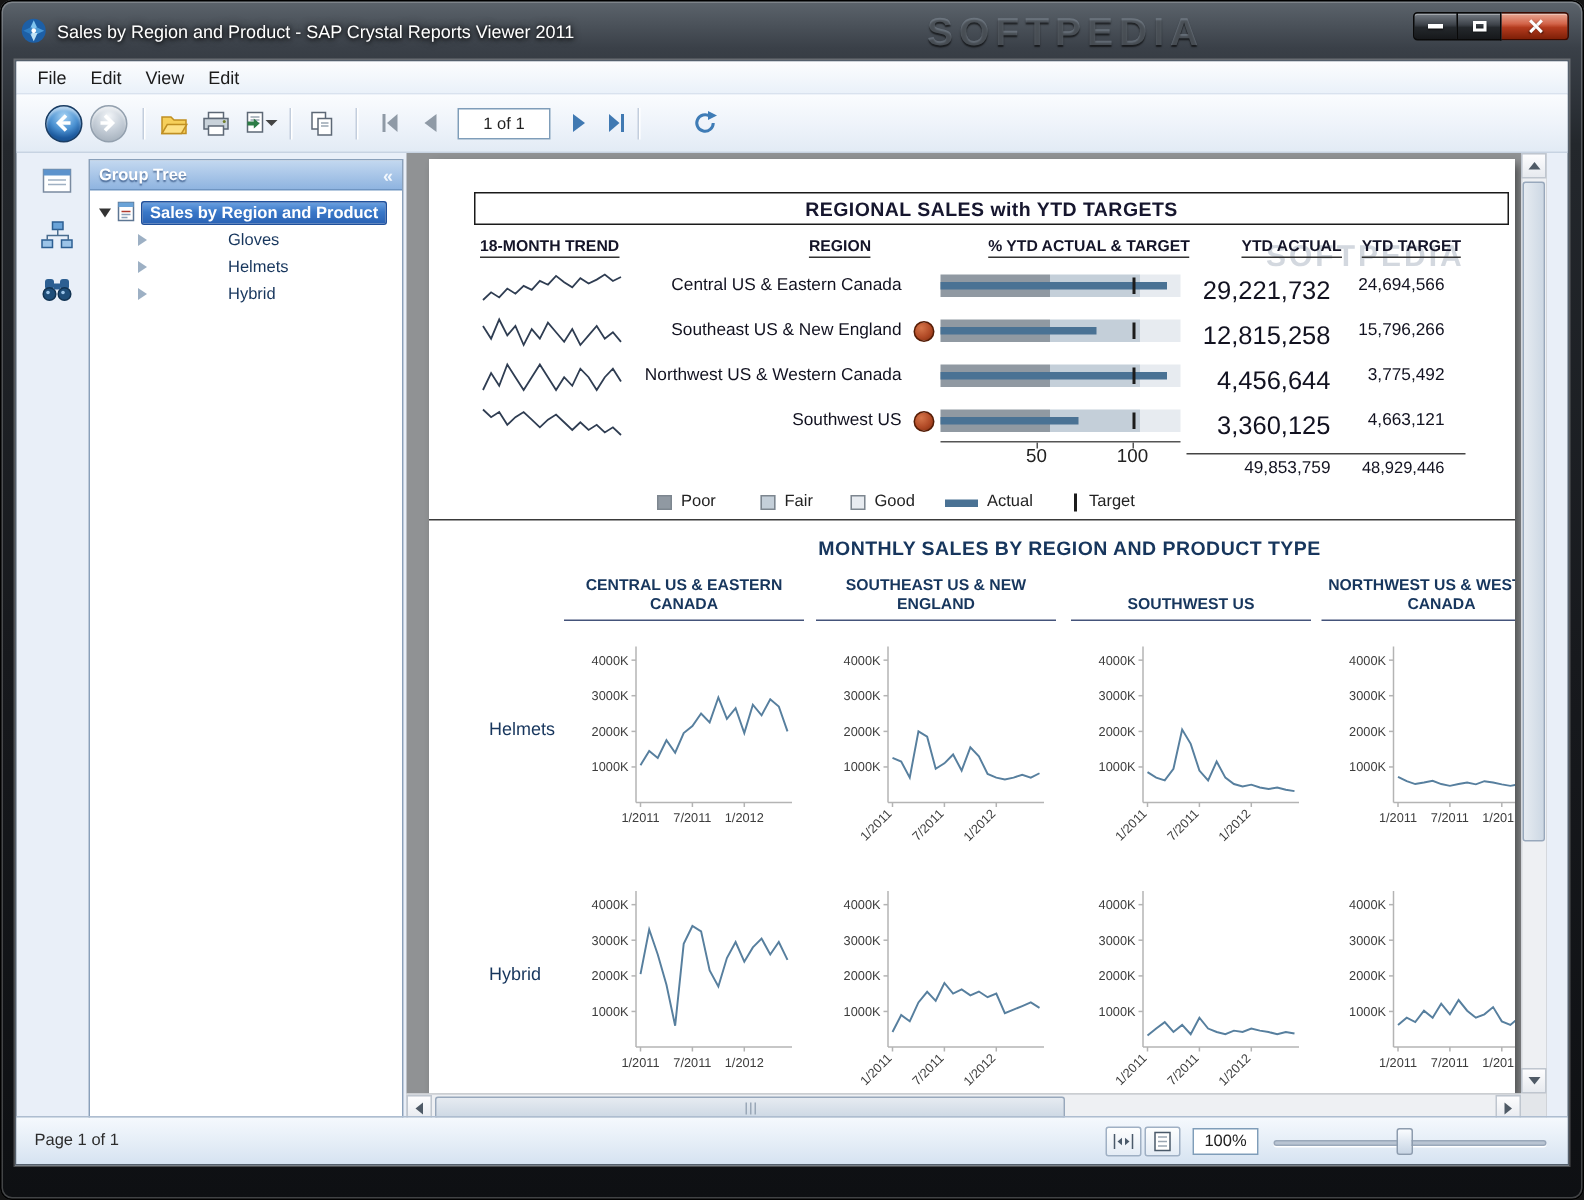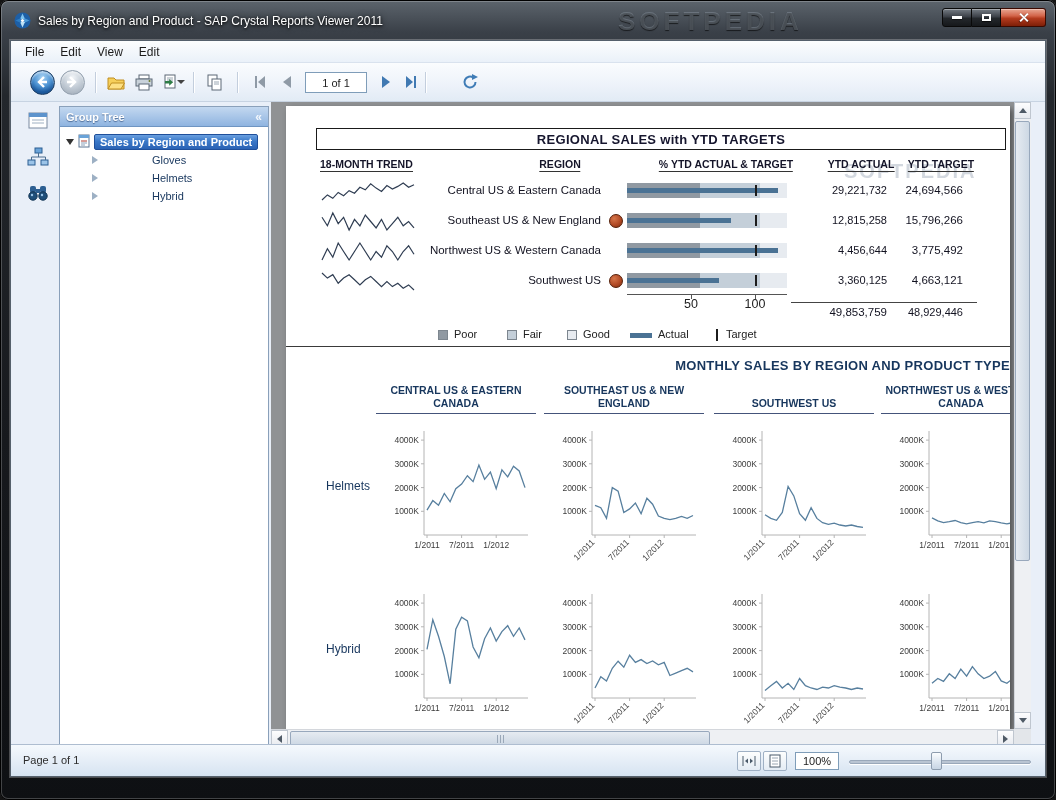--- a/index.html
+++ b/index.html
@@ -85,39 +85,39 @@
   .center-anchor{transform:translateX(-50%);}
   .s1row{position:absolute;left:0;width:724px;height:30px;z-index:1;}
   .spark{position:absolute;left:34px;top:2px;width:96px;height:26px;}
   .rregion{position:absolute;left:140px;top:8px;width:175px;text-align:right;font-size:11.5px;color:#121220;white-space:nowrap;}
   .rmarker{position:absolute;left:323px;top:8px;width:14px;height:14px;border-radius:50%;
     background:radial-gradient(circle at 35% 30%,#d5754a 0%,#b14a26 55%,#7c2b0d 100%);border:1px solid #551d06;}
   .bullet{position:absolute;left:341px;top:7px;width:160px;height:15px;}
   .bullet .bb{position:absolute;top:0;height:15px;}
   .bullet .bbar{position:absolute;left:0;top:5px;height:5px;}
   .bullet .btg{position:absolute;top:2px;width:2px;height:11px;}
-  .ractual{position:absolute;left:502px;top:8px;width:99px;text-align:right;font-size:11px;color:#121220;}
+  .ractual{position:absolute;left:502px;top:8px;width:99px;text-align:right;font-size:17px;color:#121220;}
   .rtarget{position:absolute;left:579px;top:8px;width:98px;text-align:right;font-size:11.5px;color:#121220;}
   .axisline{position:absolute;left:341px;top:188px;width:160px;height:18px;border-top:1px solid #555;z-index:1;}
   .axlab{position:absolute;top:2px;transform:translateX(-50%);font-size:12.5px;color:#222;}
   .axtick{position:absolute;top:0;width:1px;height:4px;background:#555;}
   .totline{position:absolute;left:505px;top:196px;width:186px;border-top:1px solid #444;z-index:1;}
   .totA{position:absolute;left:502px;top:200px;width:99px;text-align:right;font-size:11.5px;color:#121220;z-index:1;}
   .totT{position:absolute;left:579px;top:200px;width:98px;text-align:right;font-size:11px;color:#121220;z-index:1;}
   .legend{position:absolute;left:0;top:221px;width:724px;height:16px;z-index:1;font-size:11px;color:#222;}
   .lg-sw{position:absolute;top:3px;width:10px;height:10px;border:1px solid #7d868f;}
   .lg-poor{left:152px;background:#9099a2;}
   .lg-fair{left:221px;background:#c4cfd9;}
   .lg-good{left:281px;background:#e7ebf0;}
   .lg-dash{position:absolute;left:344px;top:6px;width:22px;height:5px;background:#4a7294;}
   .lg-tline{position:absolute;left:430px;top:2px;width:2px;height:12px;background:#1c1c1c;}
   .lg-lab{position:absolute;top:1px;}
   .divider{position:absolute;left:0;top:240px;width:724px;border-top:1px solid #3a3a3a;z-index:1;}
 
-  .s2title{position:absolute;left:130px;top:252px;width:594px;text-align:right;font-size:13px;font-weight:bold;
+  .s2title{position:absolute;left:130px;top:252px;width:594px;text-align:center;font-size:13px;font-weight:bold;
     color:#17365d;letter-spacing:.3px;z-index:1;}
   .s2head{position:absolute;top:272px;width:160px;height:36px;display:flex;align-items:flex-end;justify-content:center;
     text-align:center;font-size:10.5px;font-weight:bold;color:#17365d;border-bottom:1px solid #44537a;
     padding-bottom:3px;line-height:1.25;z-index:1;}
   .rowlabel{position:absolute;left:40px;font-size:12px;color:#17365d;z-index:1;}
   .mchart{position:absolute;width:152px;height:138px;z-index:1;}
 
   
   .vscroll{position:absolute;top:0;right:0;width:17px;bottom:17px;background:#eef0f3;border-left:1px solid #d4d7dc;}
   .hscroll{position:absolute;left:0;bottom:0;right:17px;height:17px;background:#eef0f3;border-top:1px solid #d4d7dc;}

